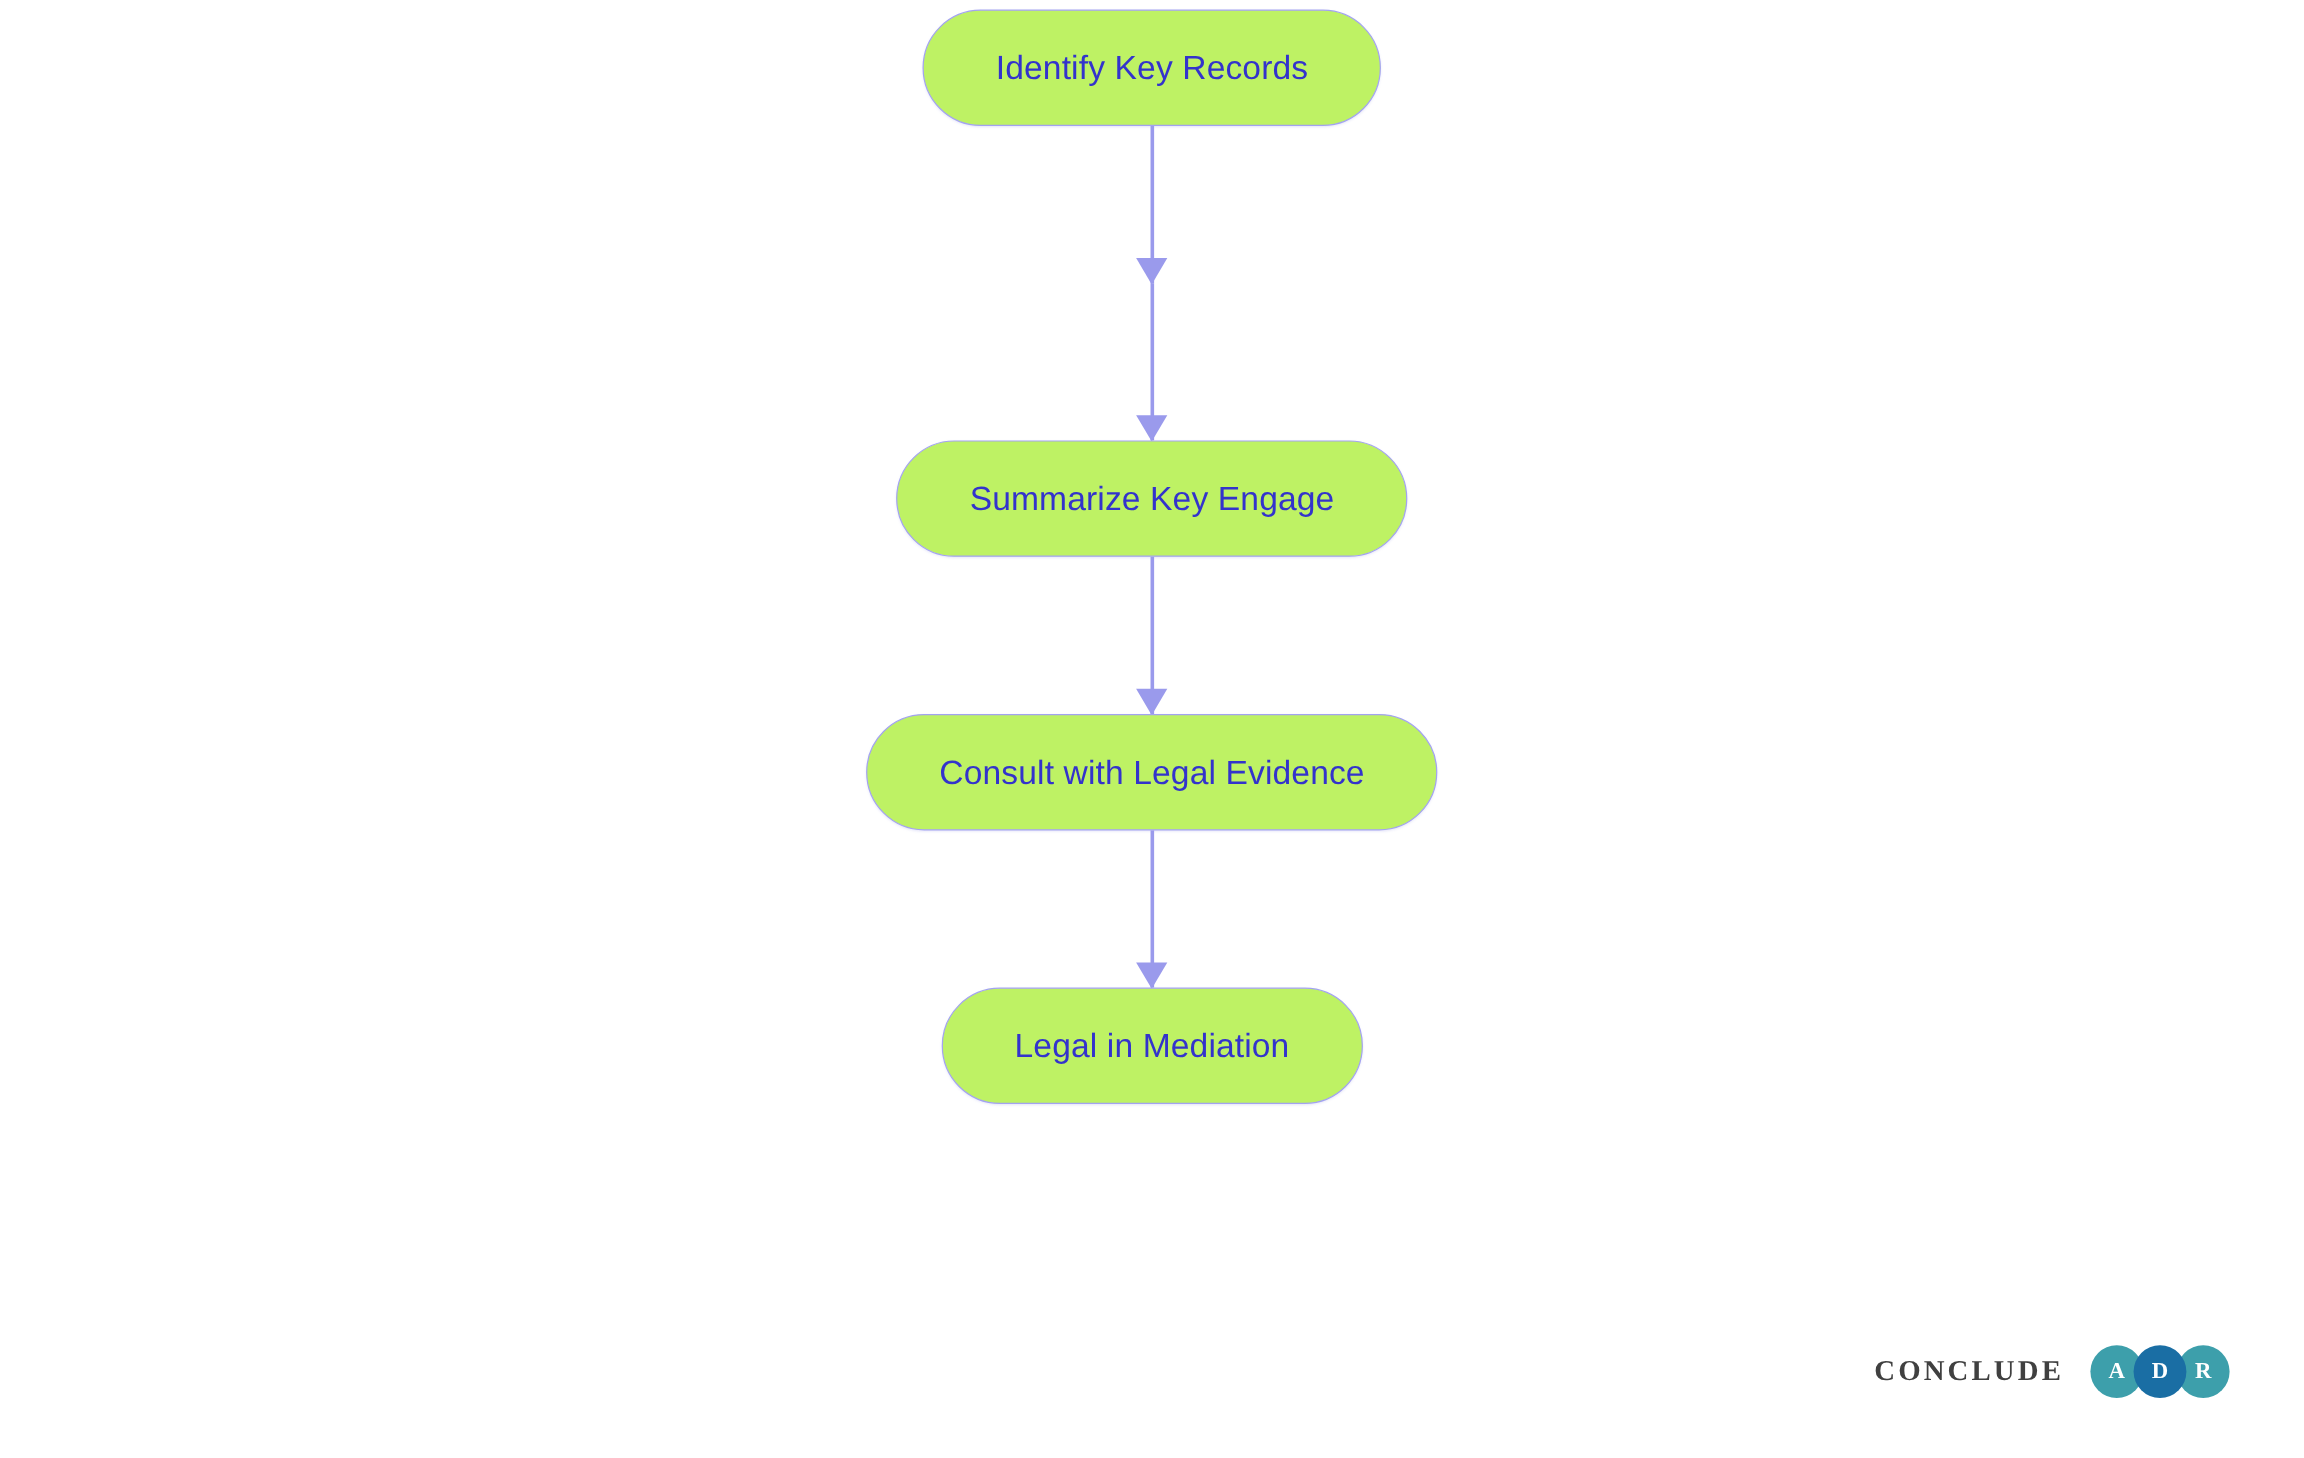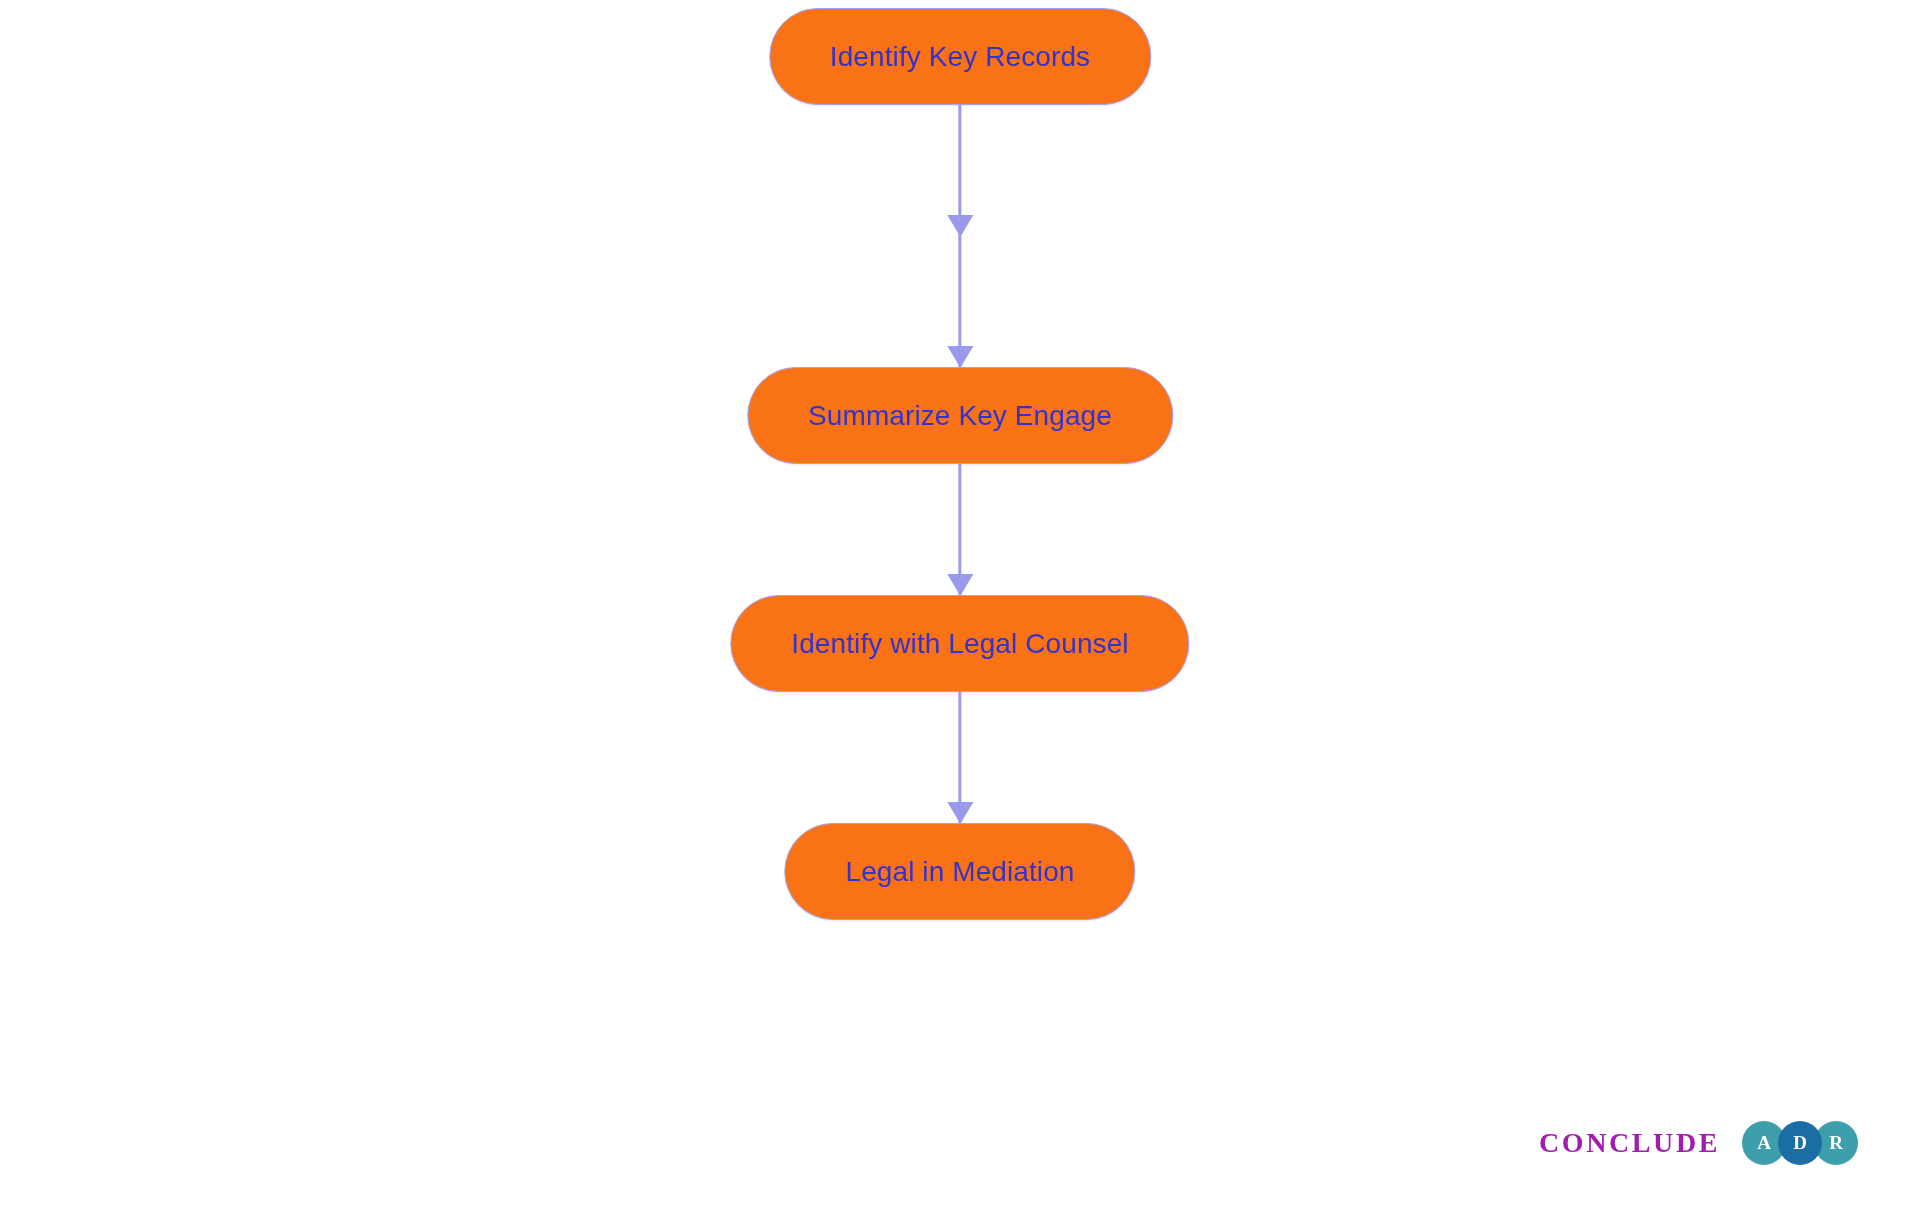--- a/index.html
+++ b/index.html
@@ -41,21 +41,21 @@
     display: flex;
     flex-direction: column;
     align-items: center;
   }
 
   .node {
     position: relative;
     height: 97px;
     box-sizing: border-box;
     border-radius: 999px;
-    background: #f97316;
+    background: #bef264;
     border: 1.6px solid #a3a3f0;
     color: #3333cc;
     font-size: 28px;
     line-height: 1;
     letter-spacing: 0.1px;
     display: flex;
     align-items: center;
     justify-content: center;
     padding: 0 60px;
     white-space: nowrap;
@@ -87,23 +87,23 @@
     position: absolute;
     right: 62px;
     bottom: 50px;
     display: flex;
     align-items: center;
     gap: 22px;
   }
   .logo-word {
     font-family: "Liberation Serif", serif;
     font-weight: 700;
-    font-size: 28px;
+    font-size: 24px;
     letter-spacing: 2.6px;
-    color: #a21caf;
+    color: #404040;
     white-space: nowrap;
   }
   .logo-circles {
     position: relative;
     display: flex;
     align-items: center;
   }
   .logo-circles .circle {
     width: 44px;
     height: 44px;
@@ -145,21 +145,21 @@
 
       <div class="node">
         <span>Summarize Key Engage</span>
       </div>
 
       <div class="connector">
         <span class="head"></span>
       </div>
 
       <div class="node">
-        <span>Identify with Legal Counsel</span>
+        <span>Consult with Legal Evidence</span>
       </div>
 
       <div class="connector">
         <span class="head"></span>
       </div>
 
       <div class="node">
         <span>Legal in Mediation</span>
       </div>
 

